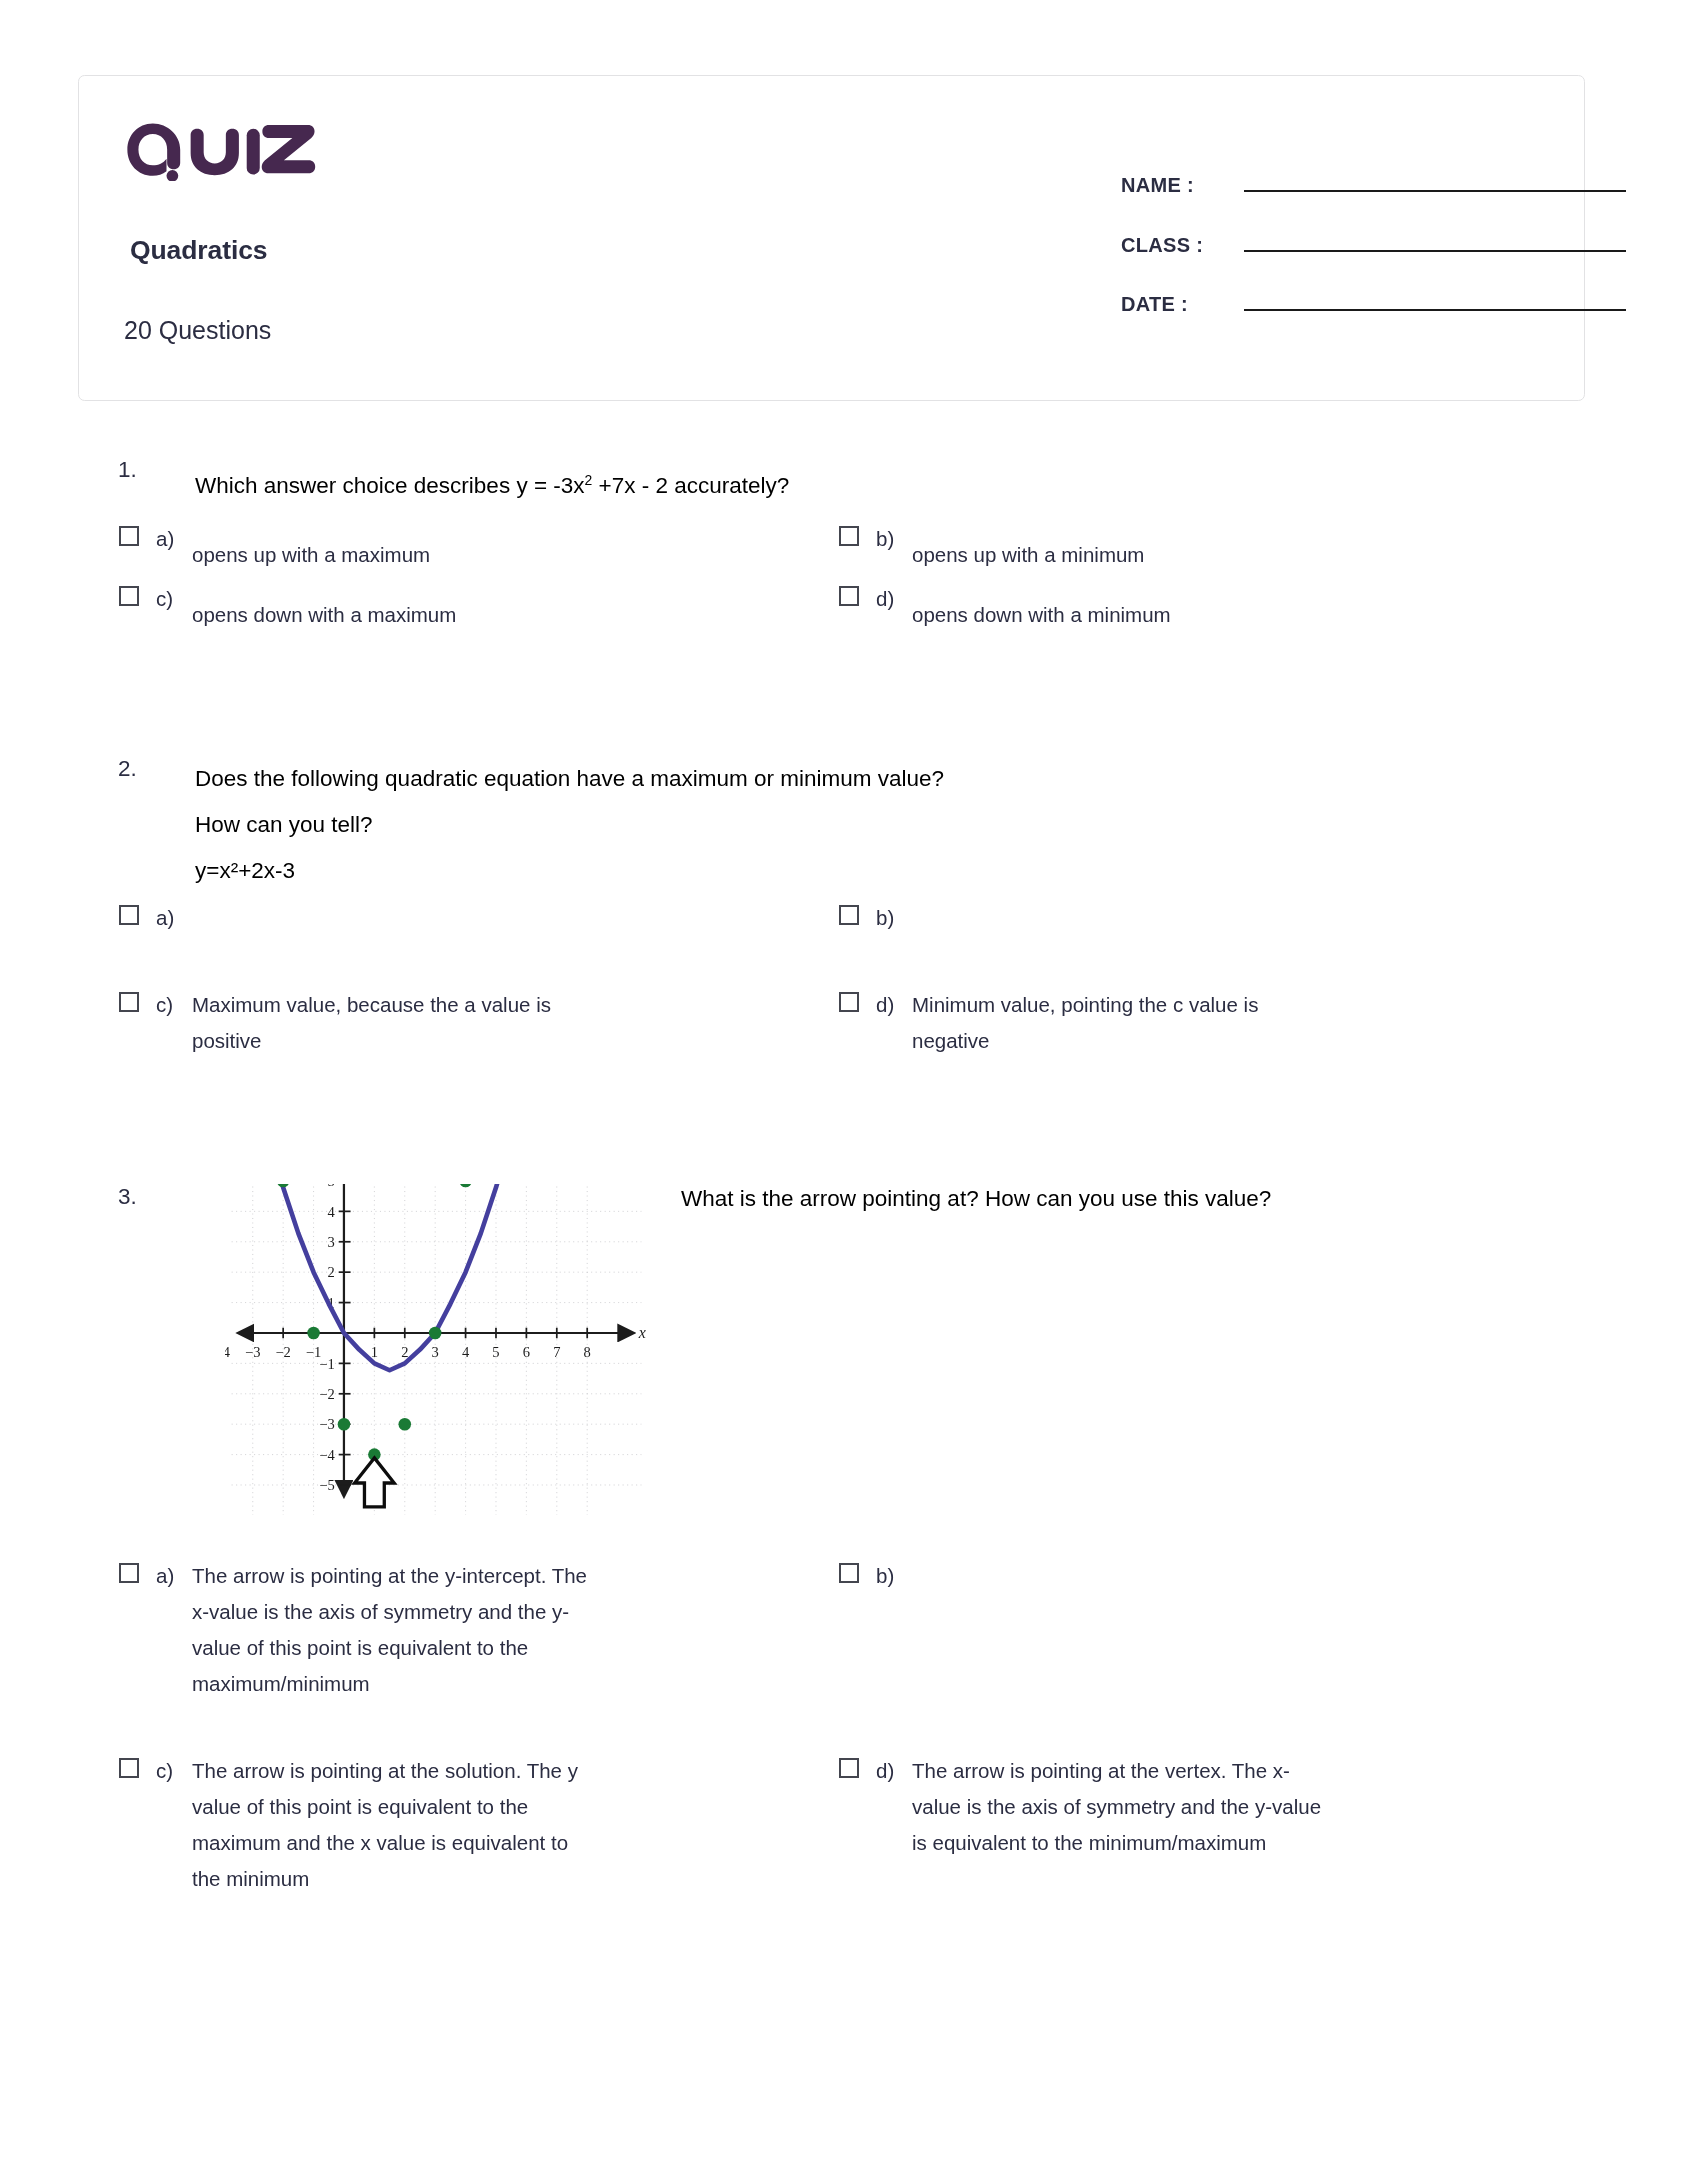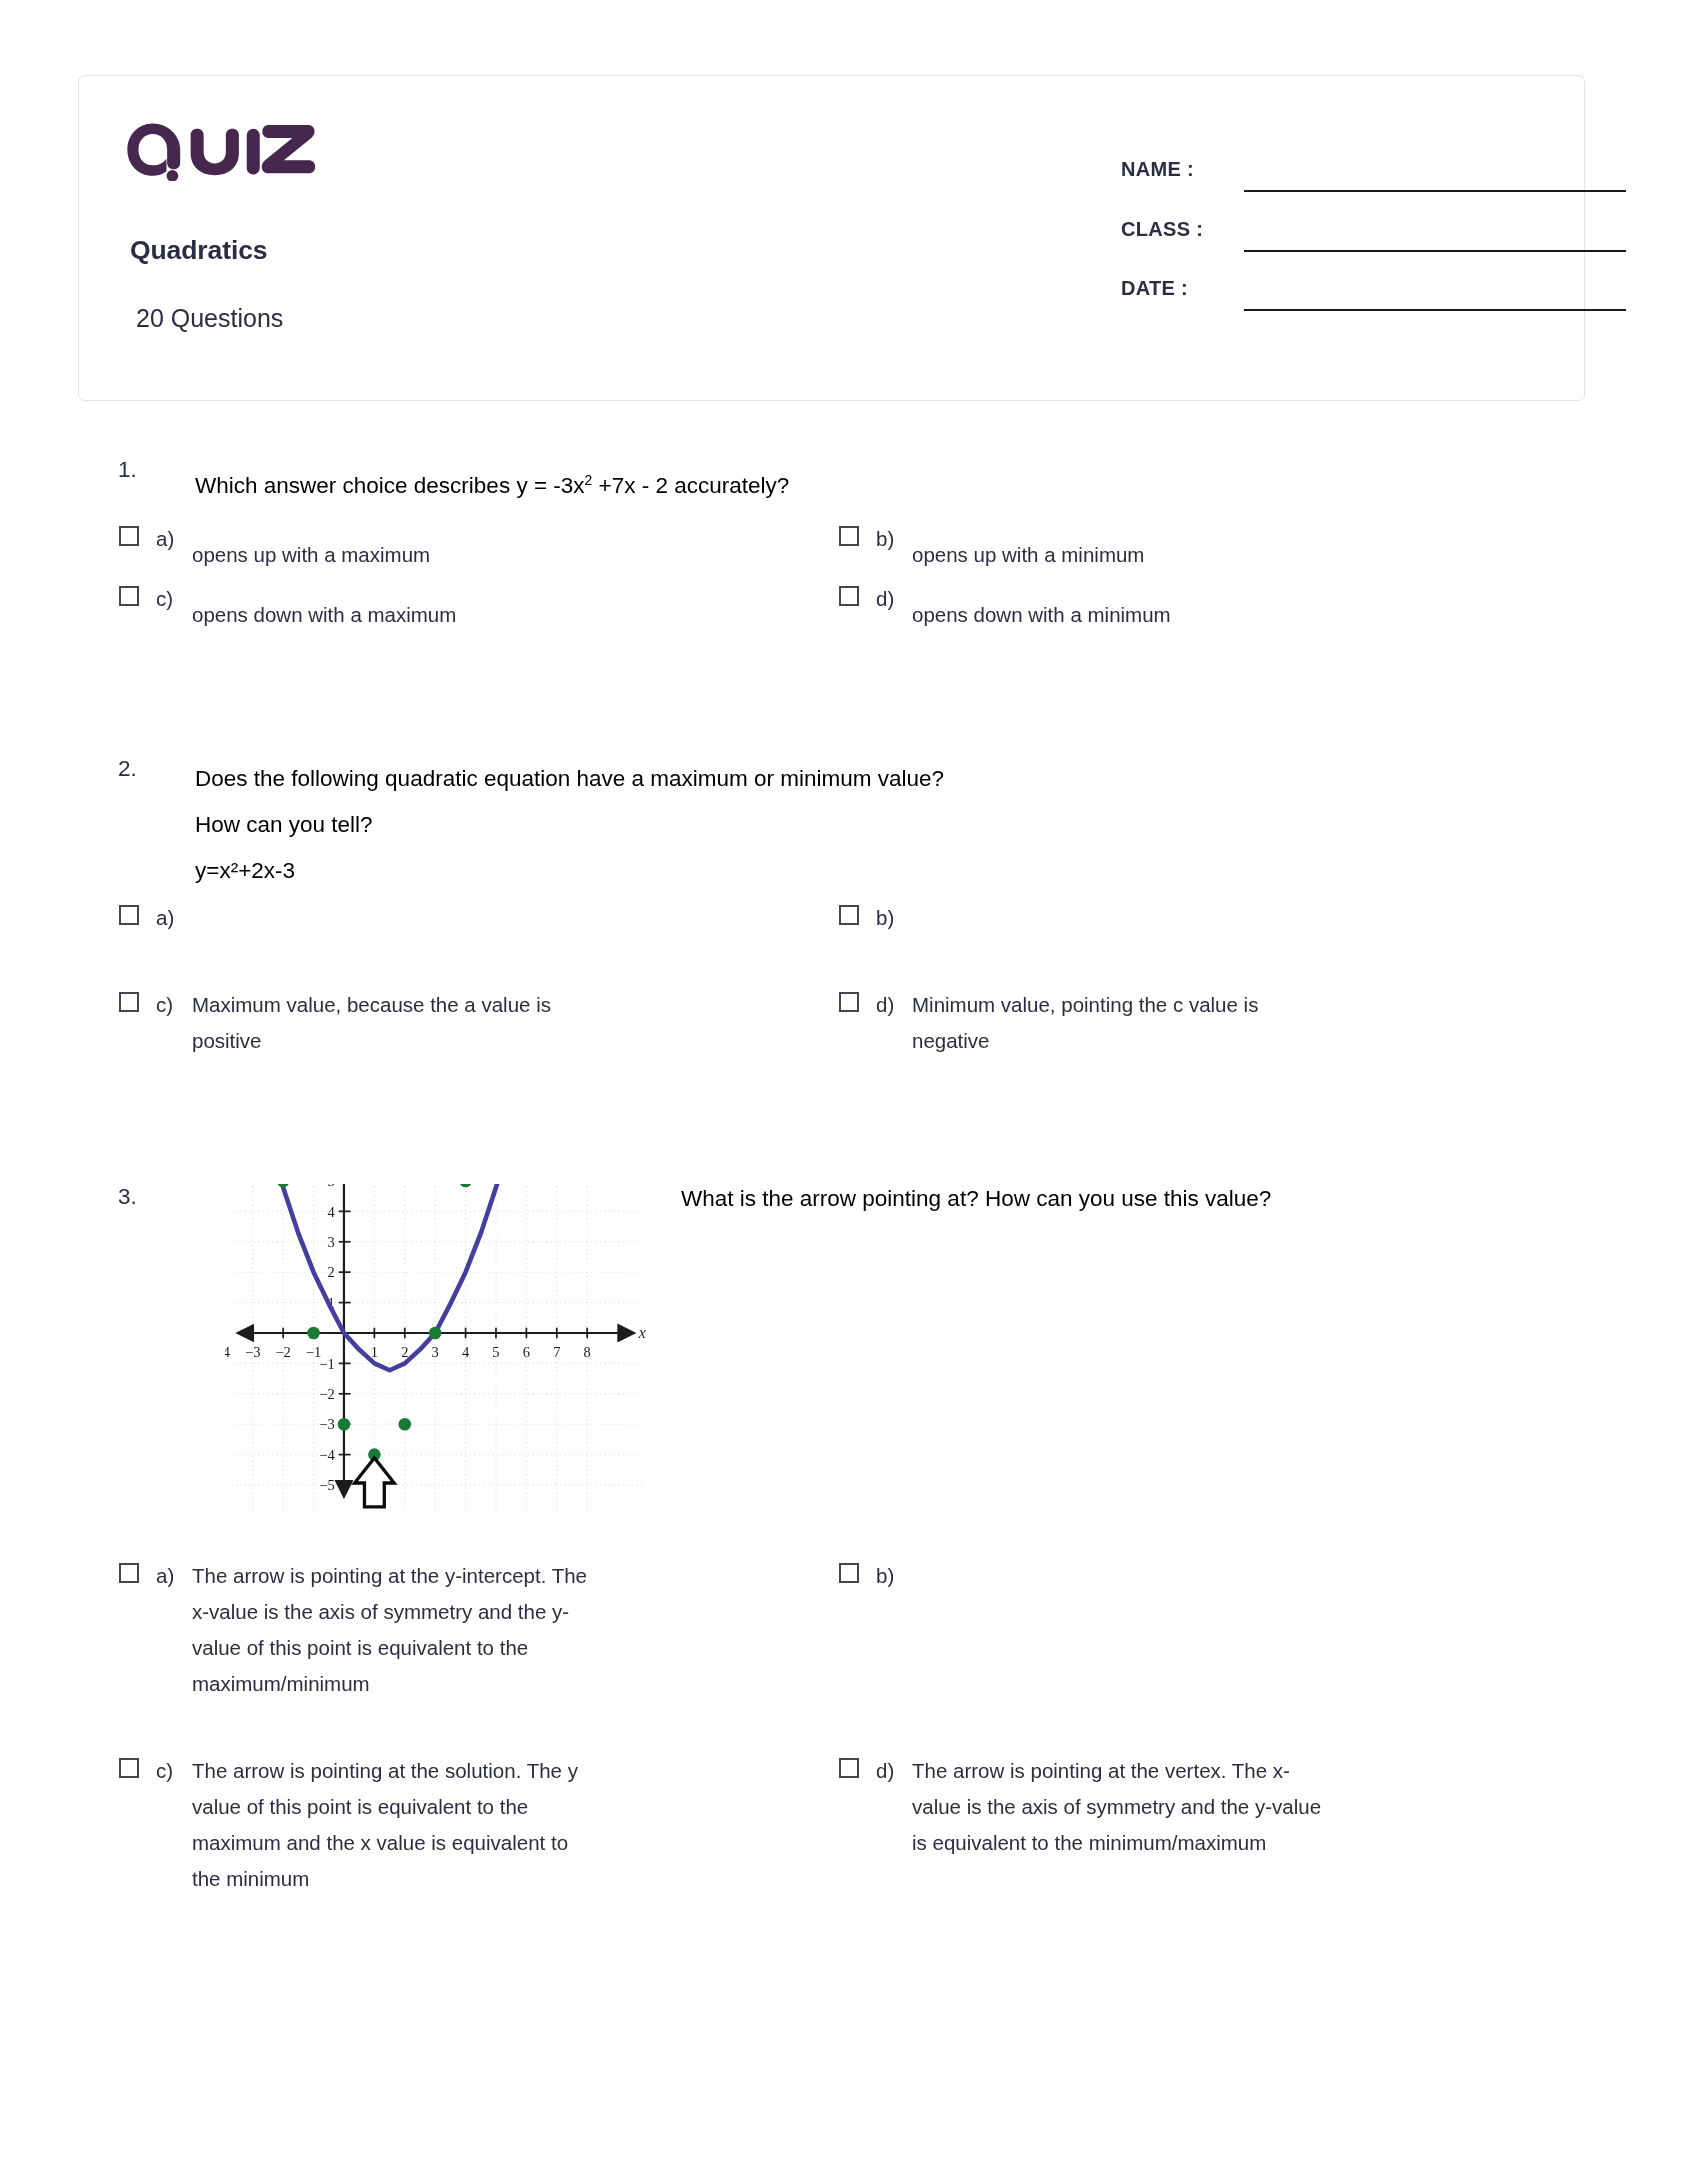--- a/index.html
+++ b/index.html
@@ -49,33 +49,32 @@
     font-size: 26.5px;
     font-weight: bold;
     color: #2b2d42;
     letter-spacing: -0.1px;
     white-space: nowrap;
   }
 
   .quiz-count {
     position: absolute;
     left: 45px;
-    top: 228px;
+    top: 240px;
     font-size: 25px;
     font-weight: normal;
     color: #2b2d42;
     white-space: nowrap;
-    margin-left: 12px;
   }
 
   .field-row { position: absolute; }
   .field-label {
     position: absolute;
     right: 0;
-    top: 0;
+    top: 16px;
     font-size: 20px;
     font-weight: bold;
     color: #2b2d42;
     white-space: nowrap;
     letter-spacing: 0.3px;
   }
   .field-line {
     position: absolute;
     height: 0;
     border-bottom: 2px solid #1a1a1a;

